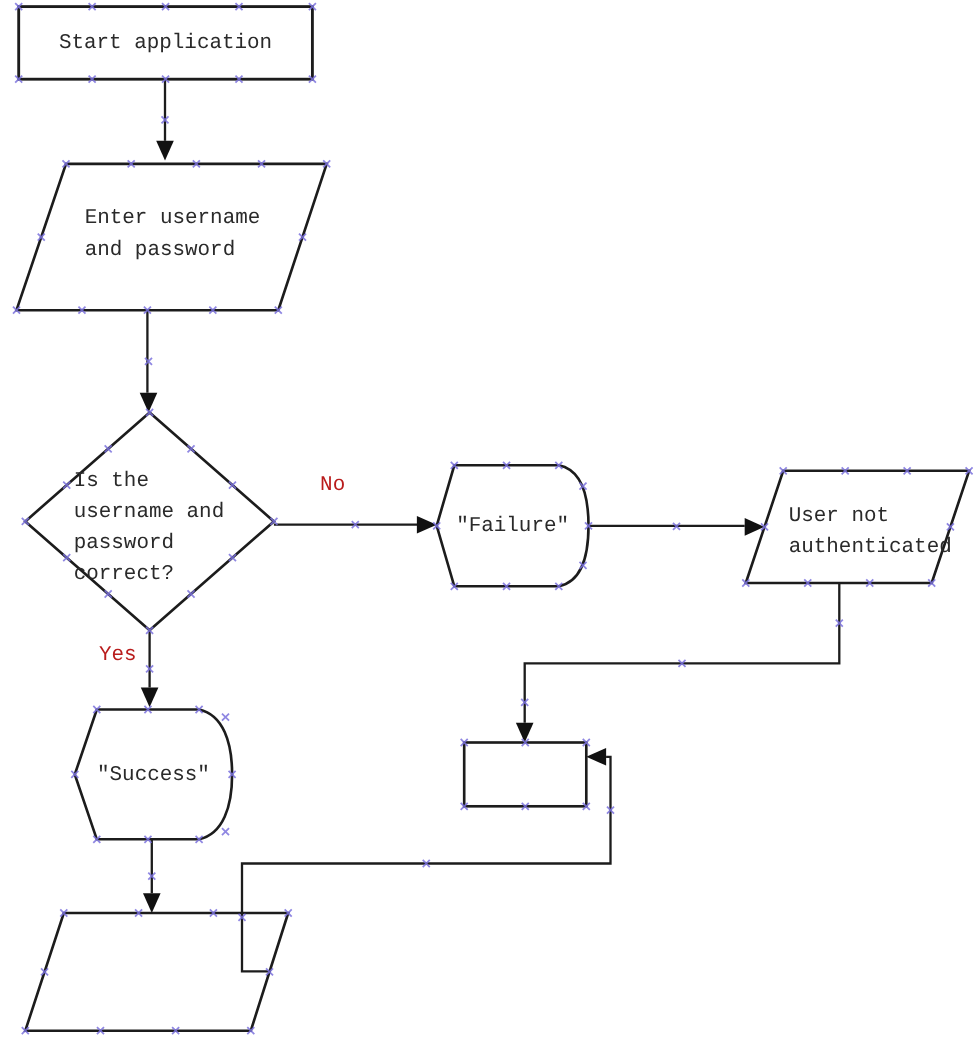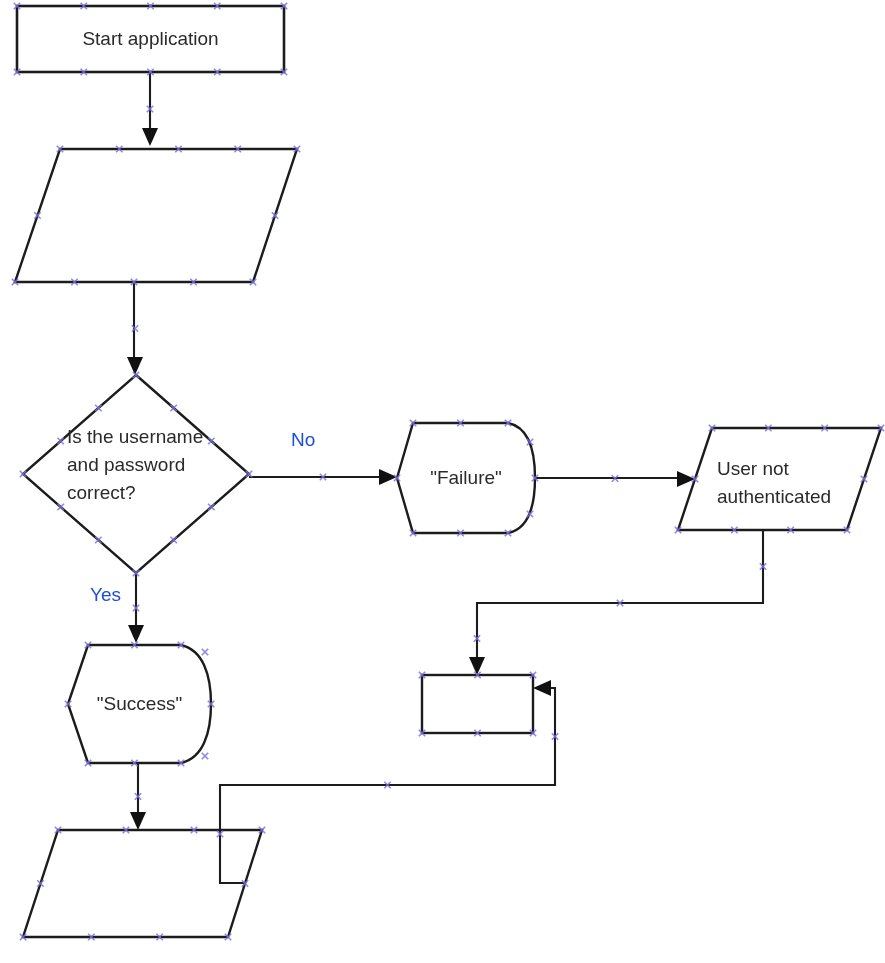--- a/index.html
+++ b/index.html
@@ -5,21 +5,21 @@
   html, body {
     margin: 0;
     padding: 0;
     background: #ffffff;
   }
   #canvas {
     position: relative;
     width: 885px;
     height: 963px;
     background: #ffffff;
-    font-family: Liberation Sans, sans-serif;
+    font-family: Liberation Mono, monospace;
     overflow: hidden;
   }
   #diagram-svg {
     position: absolute;
     left: 0;
     top: 0;
   }
   .node-shape {
     fill: #ffffff;
     stroke: #1c1c1c;
@@ -43,21 +43,21 @@
   }
   .lbl-center {
     display: flex;
     align-items: center;
     justify-content: center;
     text-align: center;
     white-space: nowrap;
   }
   .edge-lbl {
     position: absolute;
-    color: #1d4ed8;
+    color: #b91c1c;
     font-size: 19px;
     white-space: nowrap;
   }
 </style>
 </head>
 <body>
 
 <div id="canvas">
 
   <svg id="diagram-svg" width="885" height="963" viewBox="0 0 885 963">
@@ -225,20 +225,21 @@
         <path d="M132.8,604.8 L139.2,611.2 M132.8,611.2 L139.2,604.8" stroke="#7b72dd" stroke-width="1.6" opacity="0.85" fill="none"></path>
         <path d="M134.8,793.3 L141.2,799.7 M134.8,799.7 L141.2,793.3" stroke="#7b72dd" stroke-width="1.6" opacity="0.85" fill="none"></path>
         <path d="M216.8,830.8 L223.2,837.2 M216.8,837.2 L223.2,830.8" stroke="#7b72dd" stroke-width="1.6" opacity="0.85" fill="none"></path>
         <path d="M384.3,781.8 L390.7,788.2 M384.3,788.2 L390.7,781.8" stroke="#7b72dd" stroke-width="1.6" opacity="0.85" fill="none"></path>
         <path d="M551.8,733.3 L558.2,739.7 M551.8,739.7 L558.2,733.3" stroke="#7b72dd" stroke-width="1.6" opacity="0.85" fill="none"></path>
       </g>
   </svg>
 
   <div class="lbl lbl-center" style="left:17px; top:6px; width:267px; height:66px;">Start application</div>
 
+  <div class="lbl" style="left:77px; top:184px; width:180px; line-height:29px;">Enter username and password</div>
 
   <div class="lbl" style="left:67px; top:423px; width:162px;">Is the username and password correct?</div>
 
   <div class="lbl lbl-center" style="left:397px; top:423px; width:138px; height:110px;">"Failure"</div>
 
   <div class="lbl" style="left:717px; top:455px; width:126px;">User not authenticated</div>
 
 
   <div class="lbl lbl-center" style="left:68px; top:645px; width:143px; height:118px;">"Success"</div>
 

